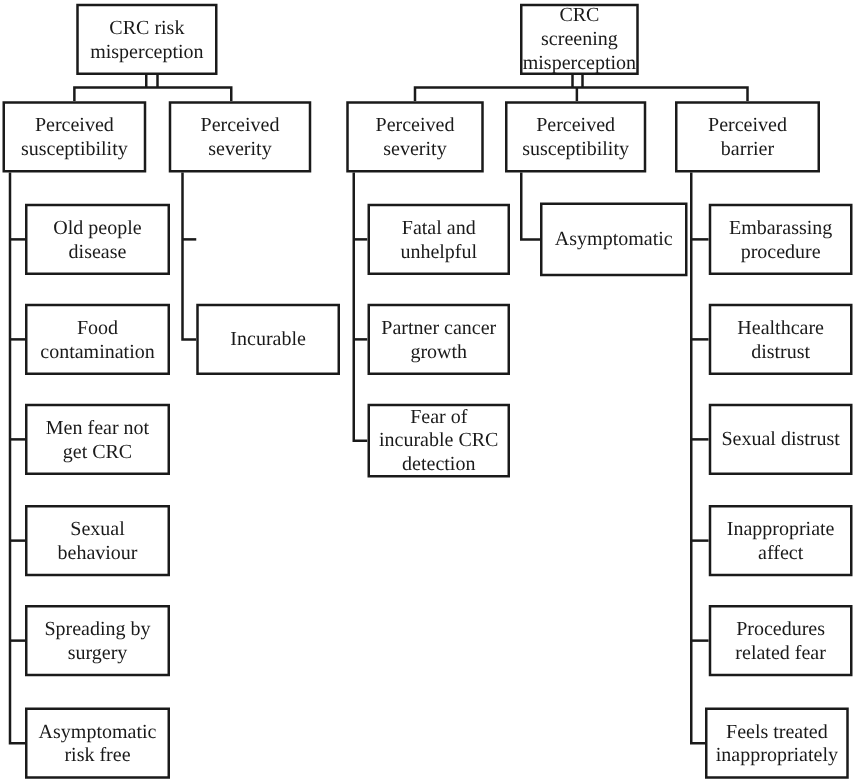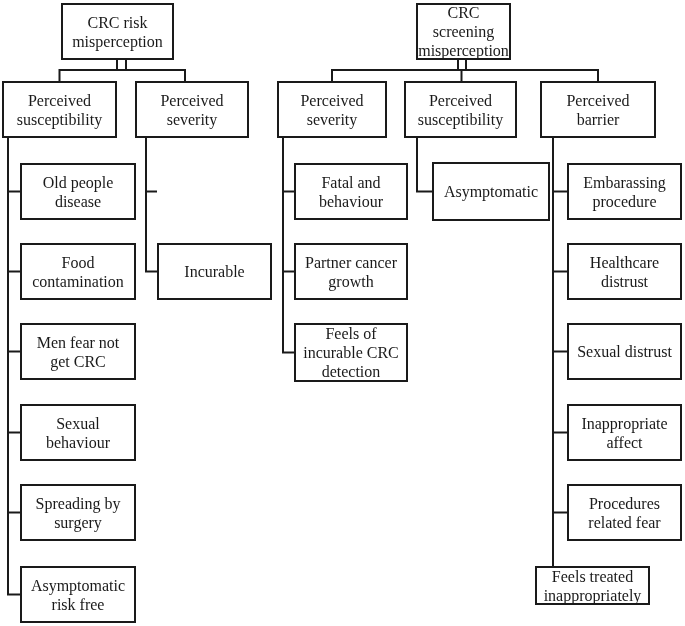--- a/index.html
+++ b/index.html
@@ -100,34 +100,34 @@
   <div class="node" style="left:20px;top:484px;width:116px;height:57px">Spreading by
 surgery</div>
   <div class="node" style="left:20px;top:404px;width:116px;height:57px">Sexual
 behaviour</div>
   <div class="node" style="left:20px;top:566px;width:116px;height:57px">Asymptomatic
 risk free</div>
 
   <div class="node" style="left:157px;top:243px;width:115px;height:57px">Incurable</div>
 
   <div class="node" style="left:294px;top:163px;width:114px;height:57px">Fatal and
-behaviour</div>
+unhelpful</div>
   <div class="node" style="left:294px;top:243px;width:114px;height:57px">Partner cancer
 growth</div>
-  <div class="node" style="left:294px;top:323px;width:114px;height:59px">Feels of
+  <div class="node" style="left:294px;top:323px;width:114px;height:59px">Fear of
 incurable CRC
 detection</div>
 
   <div class="node" style="left:432px;top:162px;width:118px;height:59px">Asymptomatic</div>
 
   <div class="node" style="left:567px;top:163px;width:115px;height:57px">Embarassing
 procedure</div>
   <div class="node" style="left:567px;top:243px;width:115px;height:57px">Healthcare
 distrust</div>
   <div class="node" style="left:567px;top:323px;width:115px;height:57px">Sexual distrust</div>
   <div class="node" style="left:567px;top:404px;width:115px;height:57px">Inappropriate
 affect</div>
   <div class="node" style="left:567px;top:484px;width:115px;height:57px">Procedures
 related fear</div>
-  <div class="node" style="left:535px;top:566px;width:115px;height:39px">Feels treated
+  <div class="node" style="left:564px;top:566px;width:115px;height:57px">Feels treated
 inappropriately</div>
 
 </div>
 
 </body></html>

